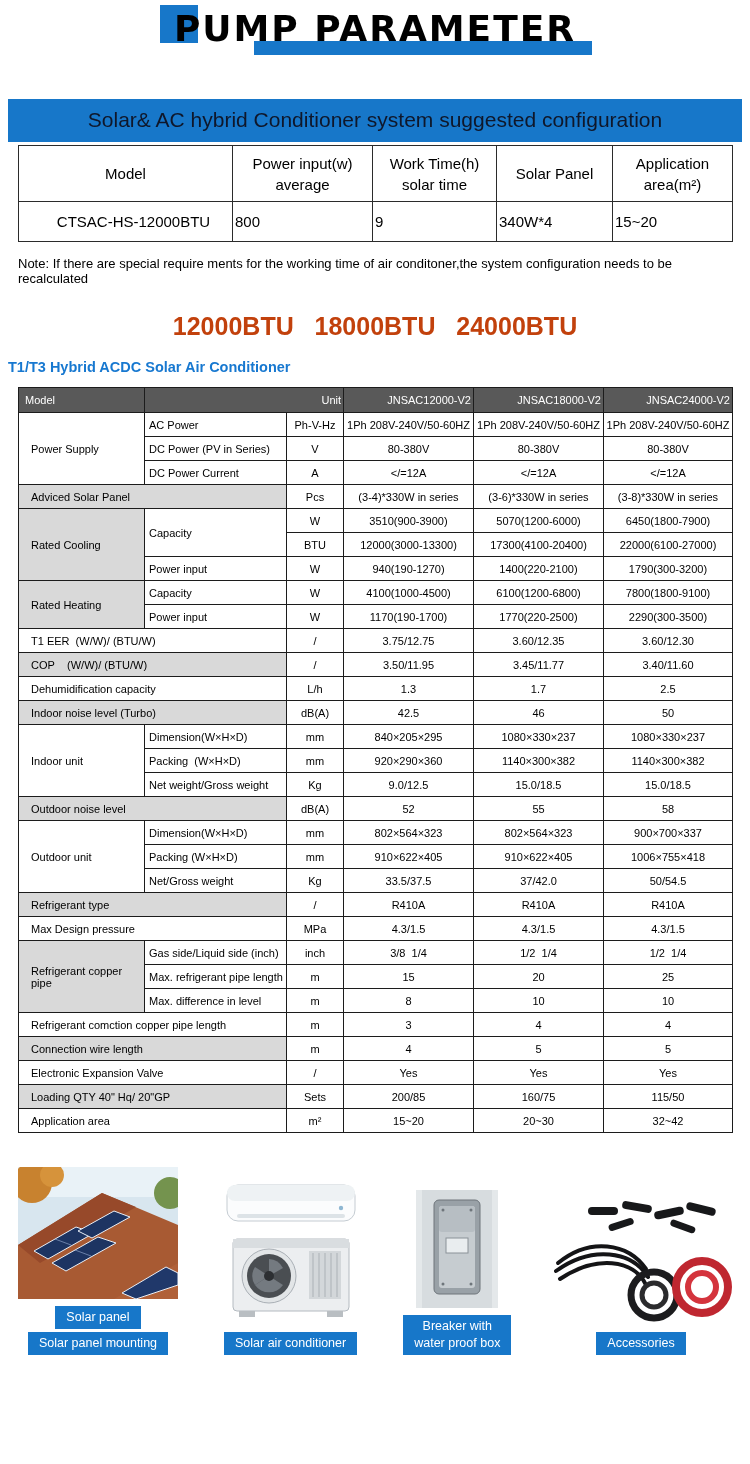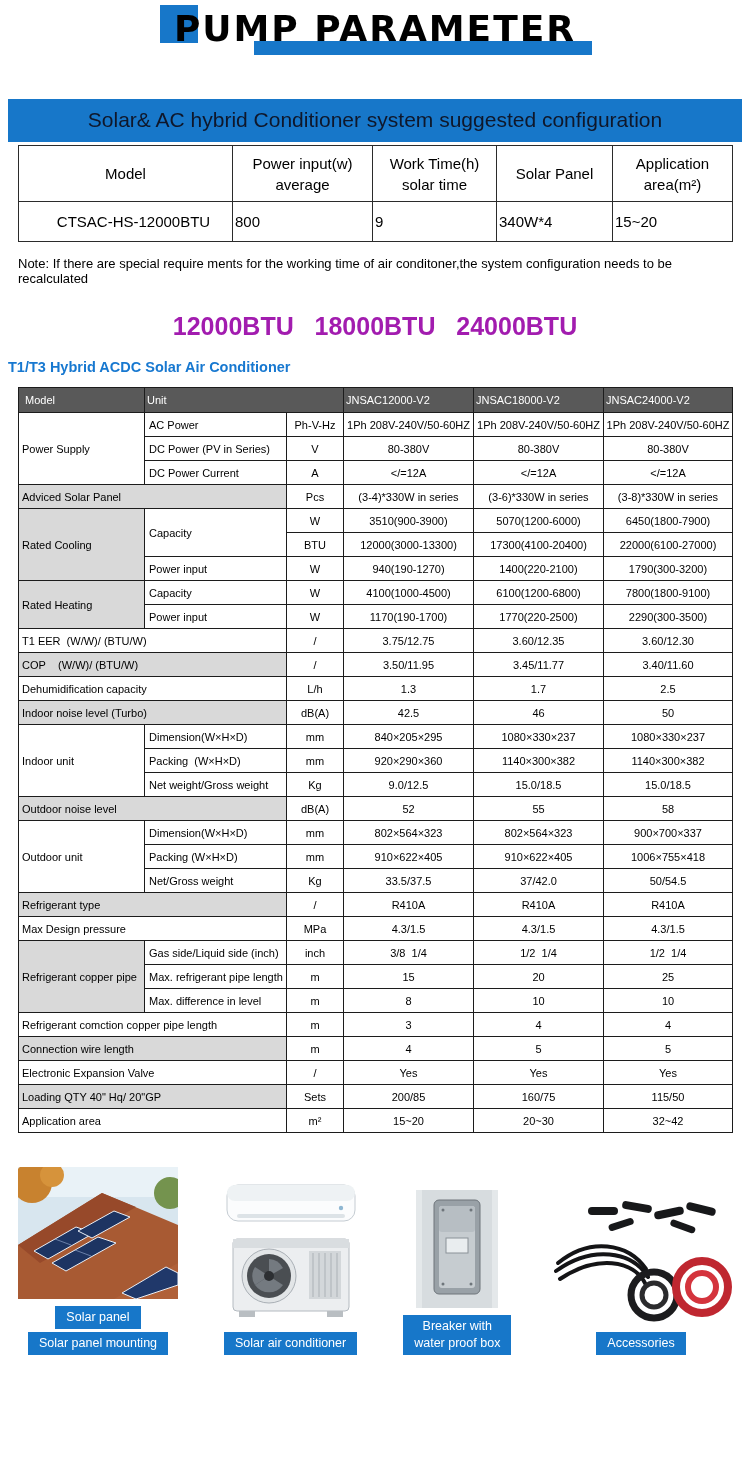--- a/index.html
+++ b/index.html
@@ -28,31 +28,31 @@
   table { border-collapse: collapse; table-layout: fixed; }
   .config { width: 714px; margin: 3px 0 0 18px; font-size: 15px; }
   .config th {
     border: 1px solid #2b2b2b; font-weight: normal; height: 56px;
     white-space: pre-line; line-height: 1.4; text-align: center; padding: 2px;
   }
   .config td { border: 1px solid #2b2b2b; height: 40px; text-align: left; padding: 2px; }
   .config td.model-cell { text-align: center; padding-left: 18px; }
   
   .note { margin: 14px 18px 15px; font-size: 13px; }
-  .btu { margin: 26px 12px 0; text-align: center; color: #a21caf; font-size: 25px; font-weight: bold; }
+  .btu { margin: 26px 12px 0; text-align: center; color: #c2410c; font-size: 25px; font-weight: bold; }
   .subhead { margin: 18px 8px 0; color: #1778d0; font-size: 14.5px; font-weight: bold; }
   
   .spec { width: 714px; margin: 12px 0 0 18px; font-size: 11px; }
   .spec th {
     background: #595959; color: #fff; border: 1px solid #1c1c1c;
-    font-weight: normal; height: 25px; text-align: left; padding: 1px 2px;
+    font-weight: normal; height: 25px; text-align: right; padding: 1px 2px;
   }
   .spec th.hl { text-align: left; padding-left: 6px; }
   .spec td { border: 1px solid #1c1c1c; height: 24px; text-align: center; padding: 1px 2px; }
-  .spec td.lab { text-align: left; padding-left: 3px; }
+  .spec td.lab { text-align: left; padding-left: 12px; }
   .spec td.sub { text-align: left; padding-left: 4px; }
   .spec td.gray { background: #d9d9d9; }
   
   .products {
     margin: 34px 18px 0; padding-bottom: 38px;
     display: flex; justify-content: space-between; align-items: flex-end;
   }
   .pitem { display: flex; flex-direction: column; align-items: center; margin: 0; }
   .plabels { display: flex; flex-direction: column; align-items: center; gap: 3px; margin-top: 7px; }
   .plabel {

